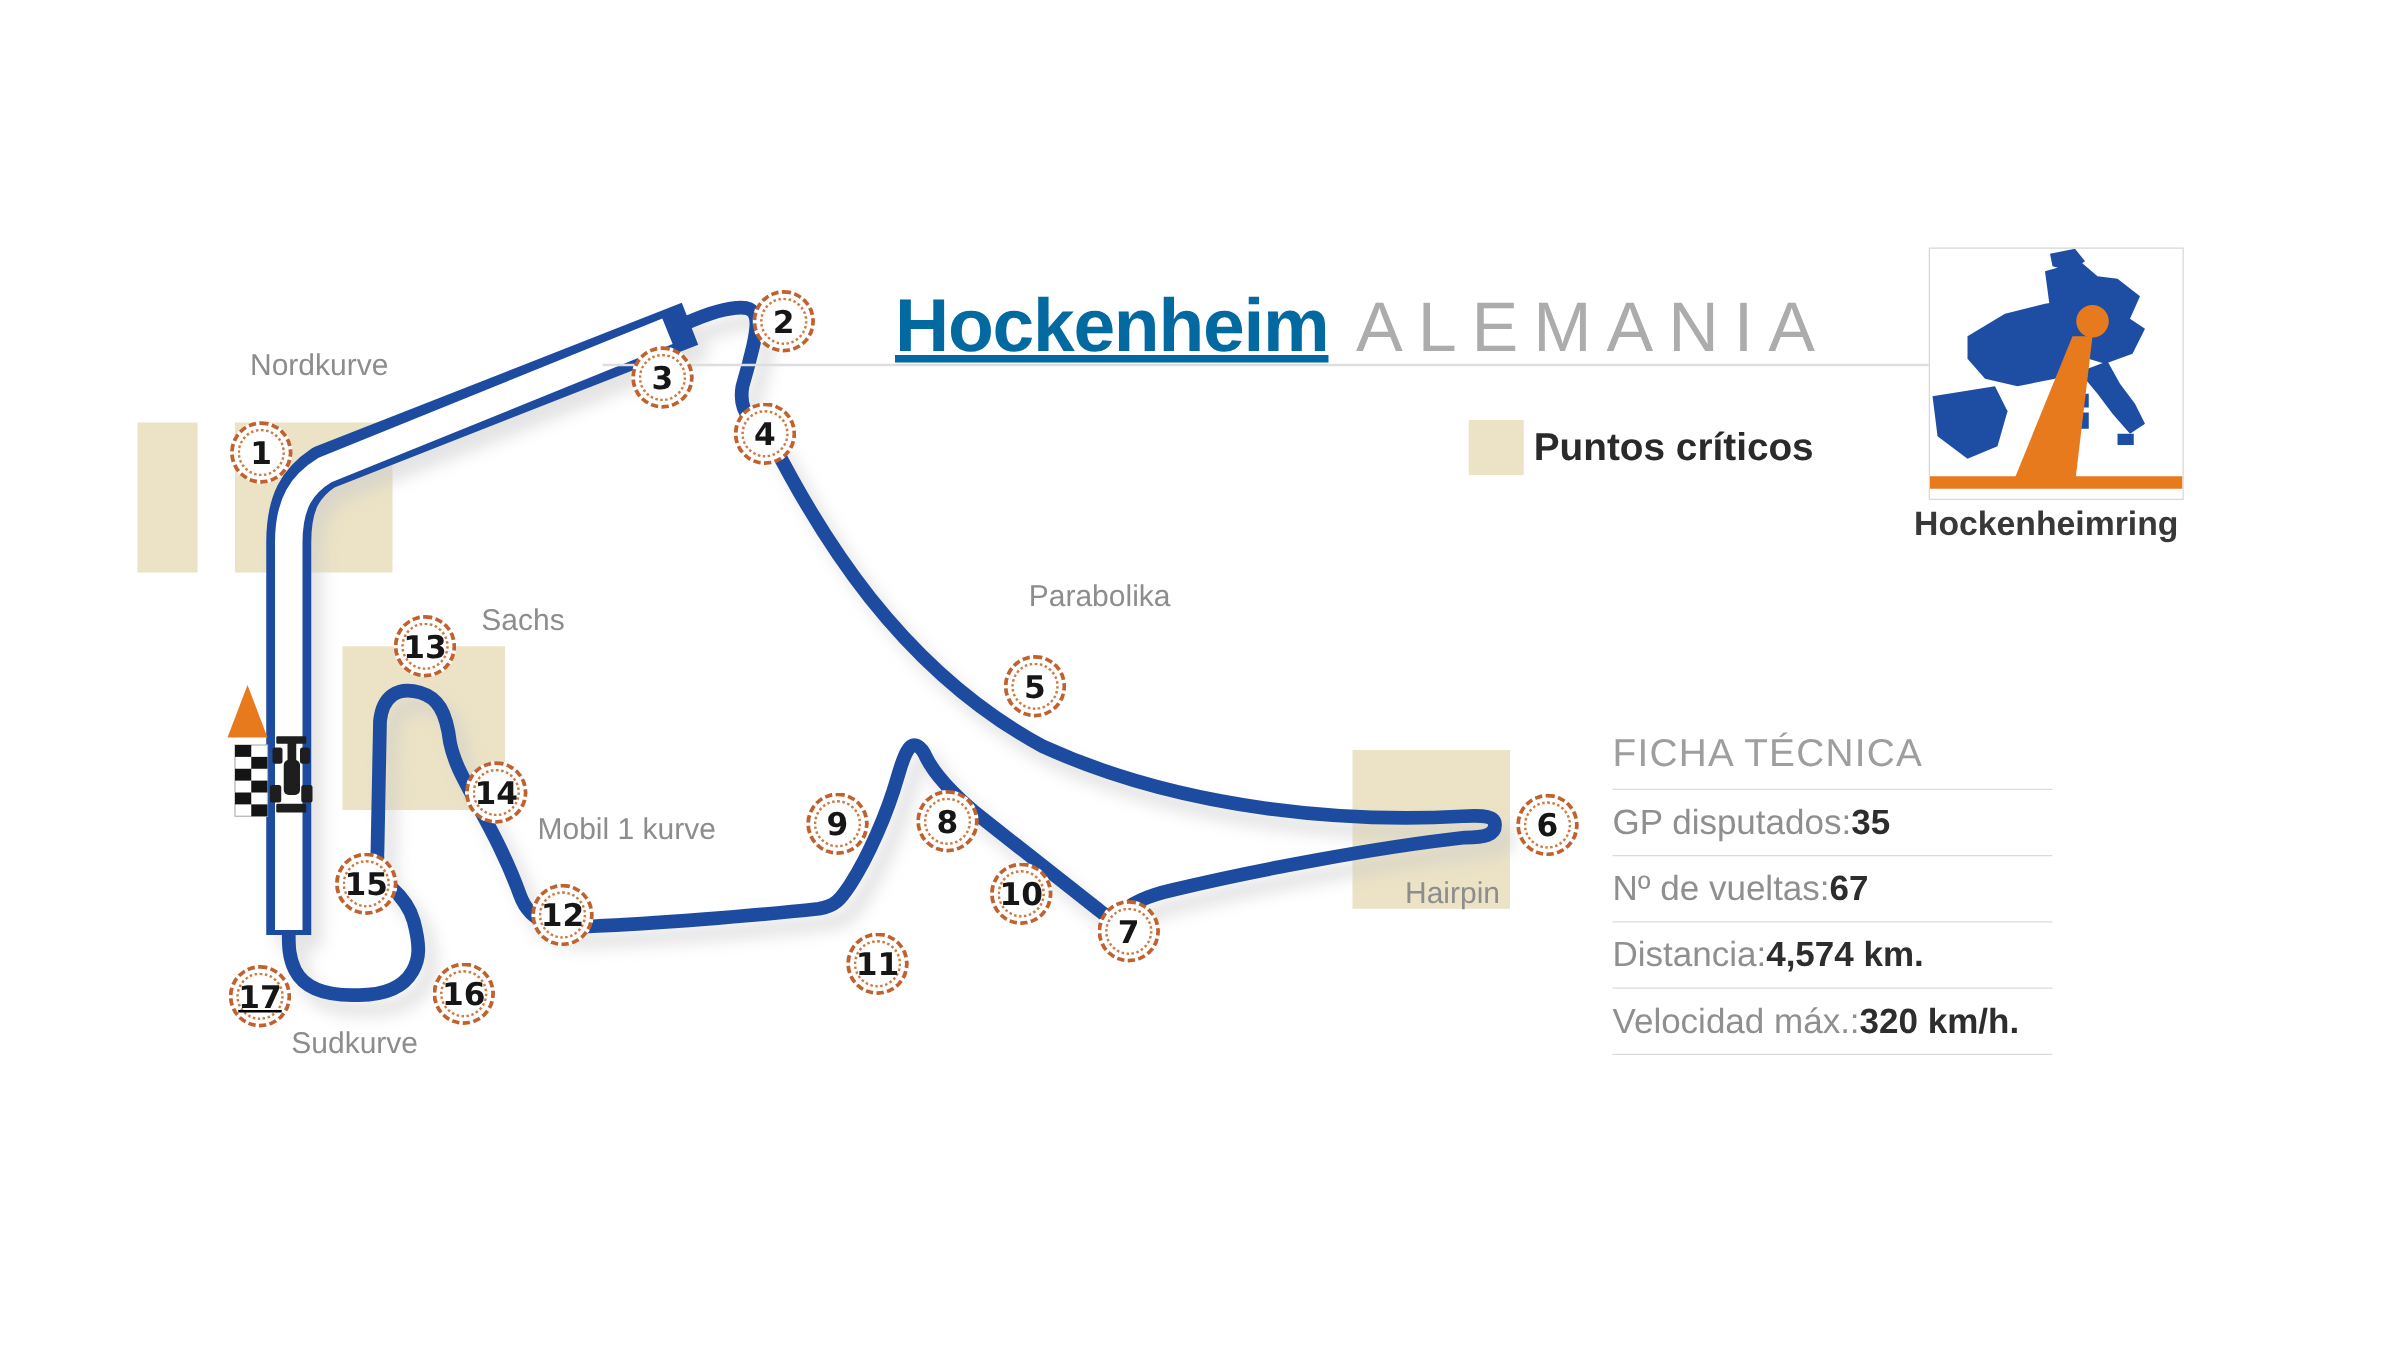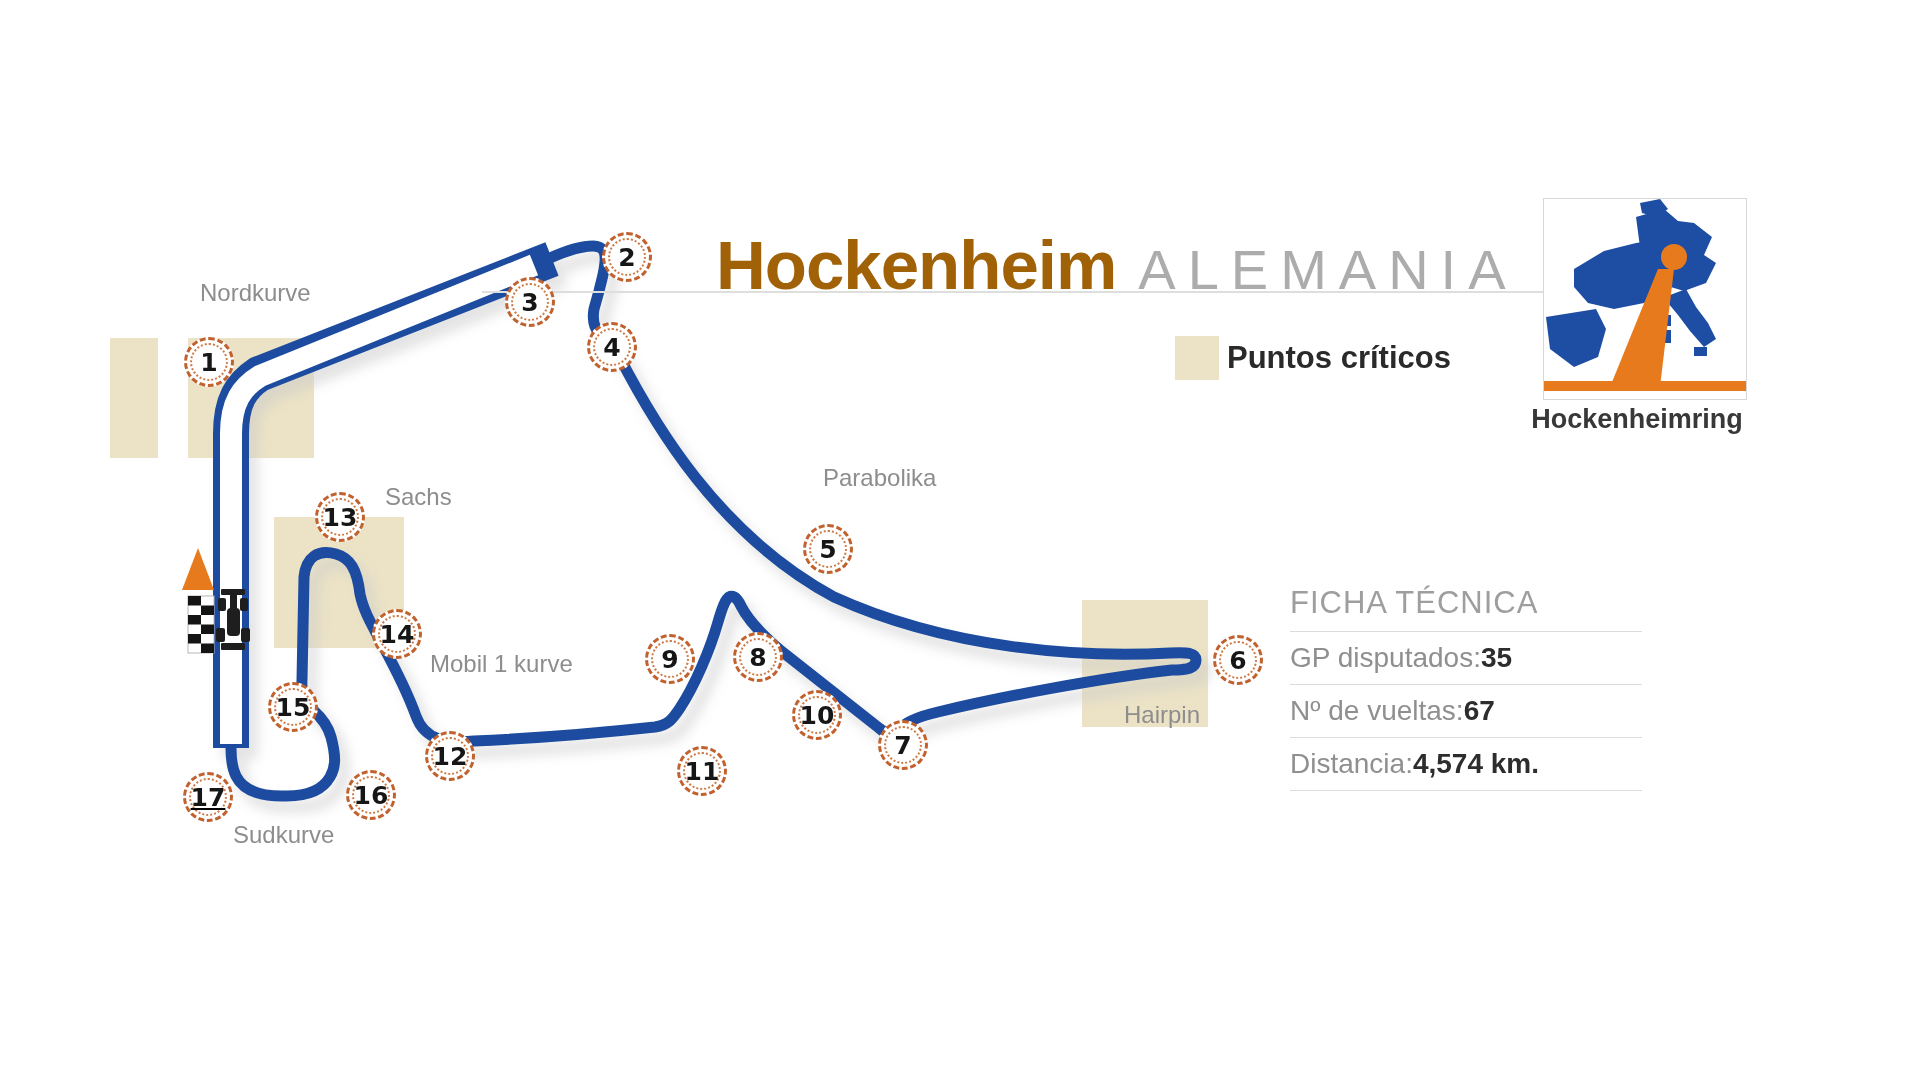--- a/index.html
+++ b/index.html
@@ -2,21 +2,21 @@
 <html><head>
 <meta charset="utf-8">
 <style>
   html,body{margin:0;padding:0;background:#ffffff;}
   #stage{position:relative;width:1920px;height:1080px;background:#ffffff;overflow:hidden;
          font-family:"Liberation Sans",sans-serif;}
   svg{position:absolute;left:0;top:0;}
 
   
   #title-block{position:absolute;left:716px;top:226px;white-space:nowrap;}
-  #title-name{font-size:69px;font-weight:700;color:#a16207;letter-spacing:-1px;}
+  #title-name{font-size:60px;font-weight:700;color:#0369a1;letter-spacing:-1px;text-decoration:underline;}
   #title-country{font-size:56px;font-weight:400;color:#acacac;letter-spacing:12px;margin-left:22px;}
   #title-rule{position:absolute;left:482px;top:291px;width:1061px;height:2px;background:#dedede;}
 
   
   #legend{position:absolute;left:1175px;top:334px;height:46px;}
   #legend-swatch{position:absolute;left:0;top:2px;width:44px;height:44px;background:#ece3c6;}
   #legend-label{position:absolute;left:52px;top:0;line-height:48px;font-size:31px;font-weight:700;color:#2a2a2a;white-space:nowrap;}
 
   
   #inset-box{position:absolute;left:1543px;top:198px;width:204px;height:202px;background:#fff;border:1px solid #d8d8d8;box-sizing:border-box;}
@@ -150,20 +150,24 @@
           <span class="tvalue">35</span>
         </div>
         <div class="trow">
           <span class="tlabel">Nº de vueltas:</span>
           <span class="tvalue">67</span>
         </div>
         <div class="trow">
           <span class="tlabel">Distancia:</span>
           <span class="tvalue">4,574 km.</span>
         </div>
+        <div class="trow">
+          <span class="tlabel">Velocidad máx.:</span>
+          <span class="tvalue">320 km/h.</span>
+        </div>
       </div>
   </div>
 
   <div id="overlay-layer">
       <div class="corner-label" style="left: 200px; top: 279px;">Nordkurve</div>
       <div class="corner-label" style="left: 385px; top: 483px;">Sachs</div>
       <div class="corner-label" style="left: 430px; top: 650px;">Mobil 1 kurve</div>
       <div class="corner-label" style="left: 823px; top: 464px;">Parabolika</div>
       <div class="corner-label" style="left: 1124px; top: 701px;">Hairpin</div>
       <div class="corner-label" style="left: 233px; top: 821px;">Sudkurve</div>
@@ -204,21 +208,21 @@
         <span class="marker-num">9</span>
       </div>
       <div class="marker" style="left: 753px; top: 715px; margin-left: 39px;">
         <span class="marker-inner"></span>
         <span class="marker-num">10</span>
       </div>
       <div class="marker" style="left: 702px; top: 771px;">
         <span class="marker-inner"></span>
         <span class="marker-num">11</span>
       </div>
-      <div class="marker" style="left: 450px; top: 756px;">
+      <div class="marker" style="left: 450px; top: 732px;">
         <span class="marker-inner"></span>
         <span class="marker-num">12</span>
       </div>
       <div class="marker" style="left: 340px; top: 517px;">
         <span class="marker-inner"></span>
         <span class="marker-num">13</span>
       </div>
       <div class="marker" style="left: 340px; top: 634px; margin-left: 32px;">
         <span class="marker-inner"></span>
         <span class="marker-num">14</span>

